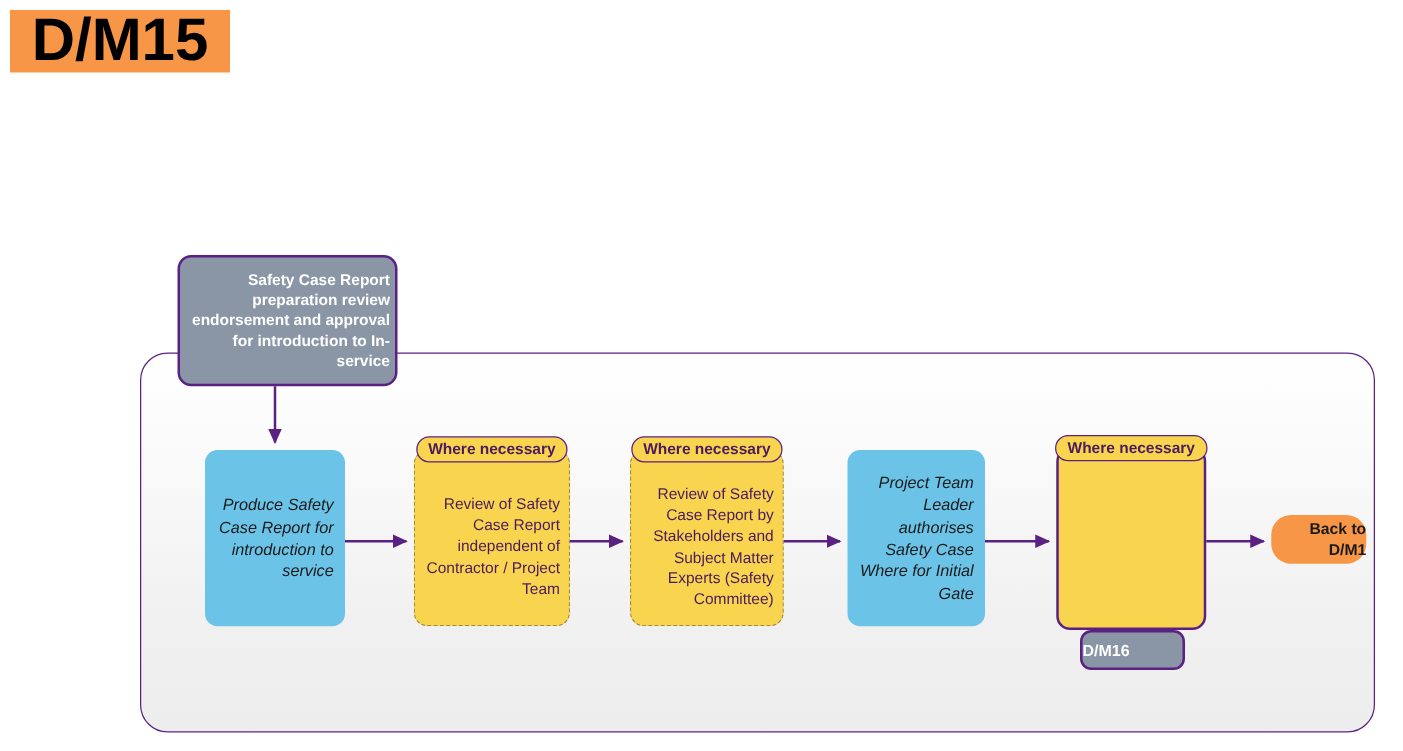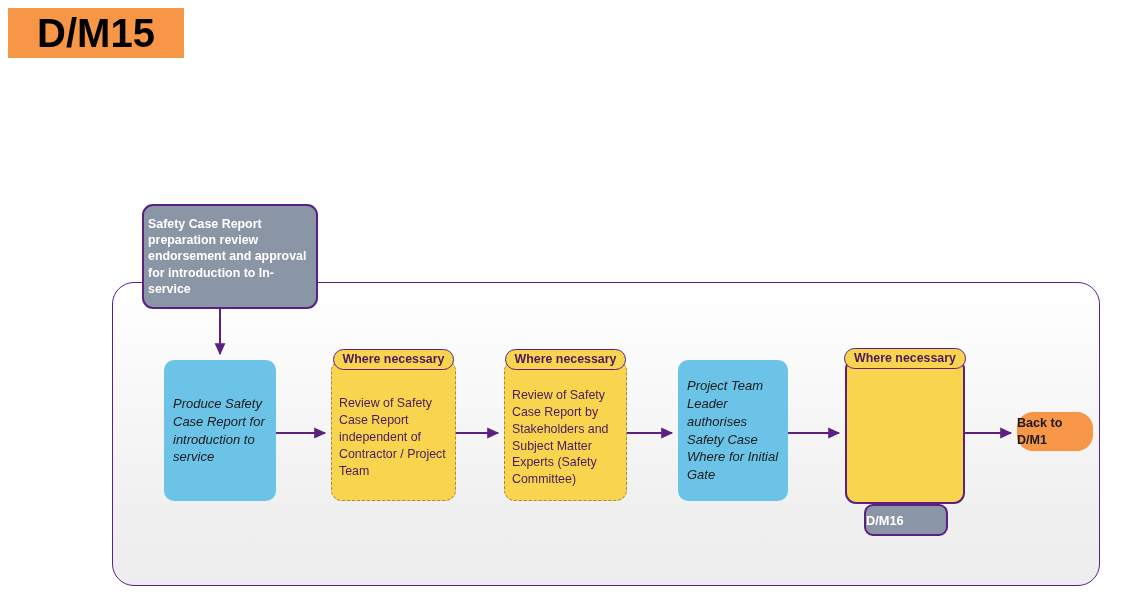--- a/index.html
+++ b/index.html
@@ -21,21 +21,21 @@
     left: 8px;
     top: 8px;
     width: 176px;
     height: 50px;
     background: #F79646;
     display: flex;
     align-items: center;
     justify-content: center;
   }
   #title-badge .label {
-    font-size: 40px;
+    font-size: 48px;
     font-weight: bold;
     color: #000000;
     letter-spacing: 0px;
     line-height: 1;
   }
 
   
   #process-container {
     position: absolute;
     left: 112px;
@@ -48,21 +48,21 @@
     box-sizing: border-box;
   }
 
   
   .node {
     position: absolute;
     box-sizing: border-box;
     display: flex;
     align-items: center;
     justify-content: center;
-    text-align: left;
+    text-align: right;
   }
 
   
   #node-header {
     left: 142px;
     top: 204px;
     width: 176px;
     height: 105px;
     background: #8A95A5;
     border: 2.6px solid #5B2182;

